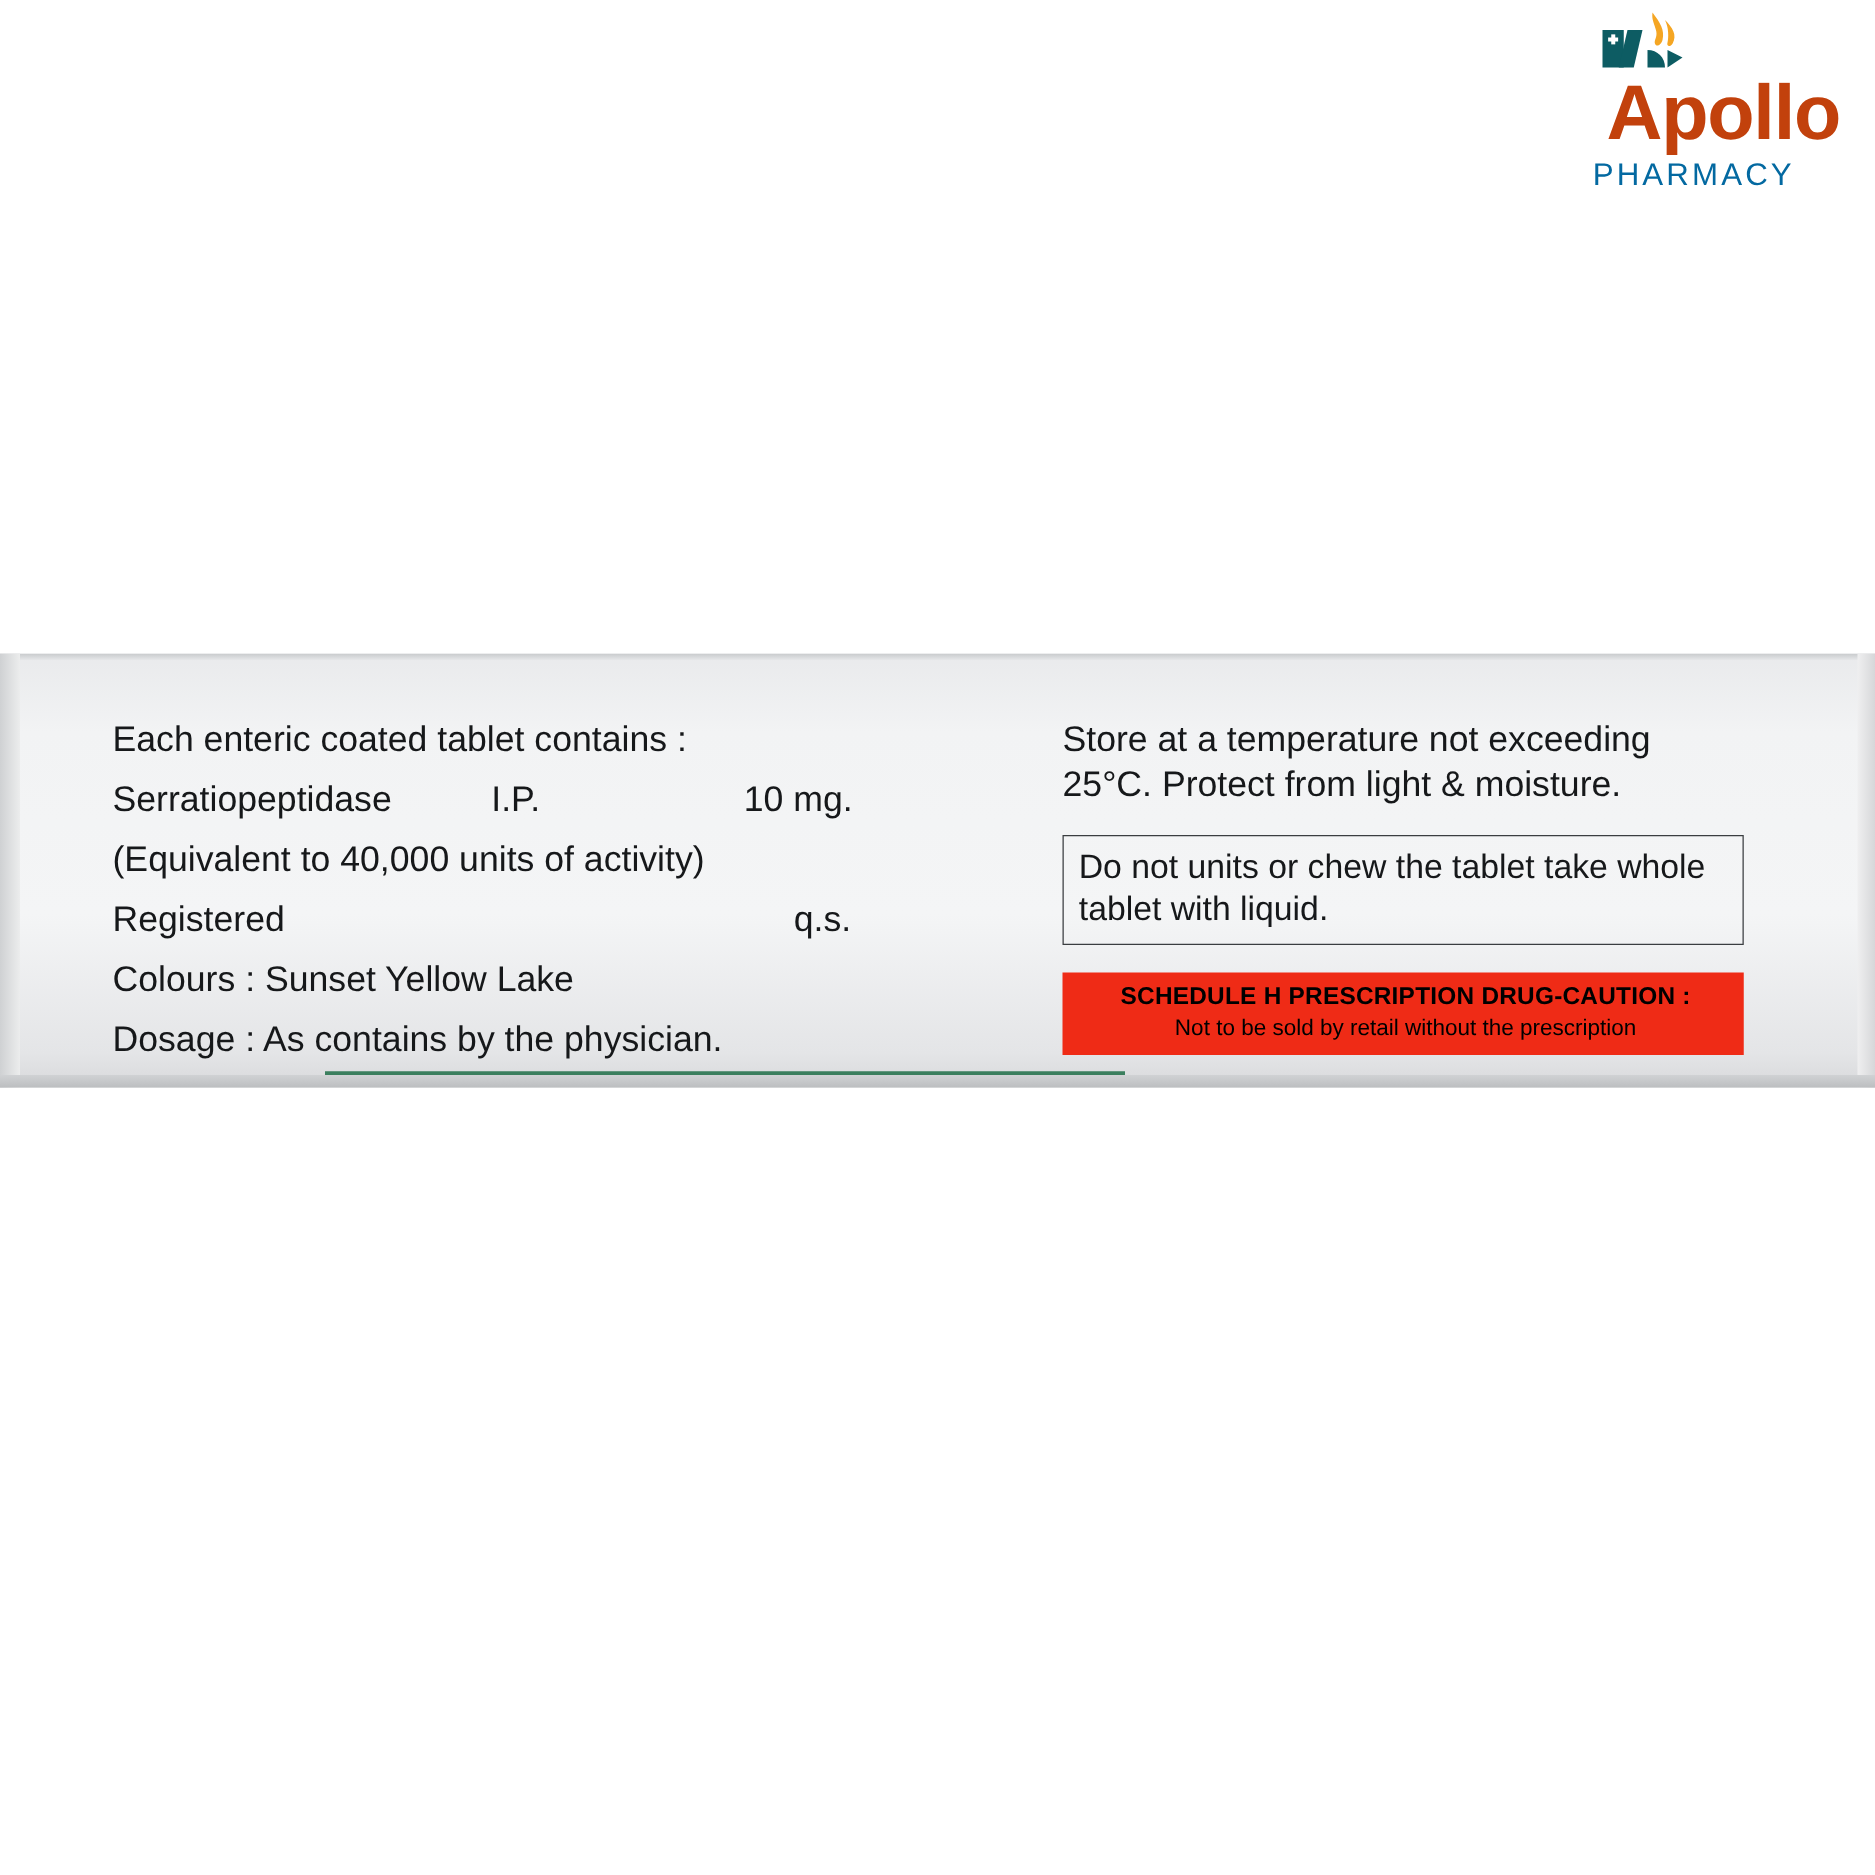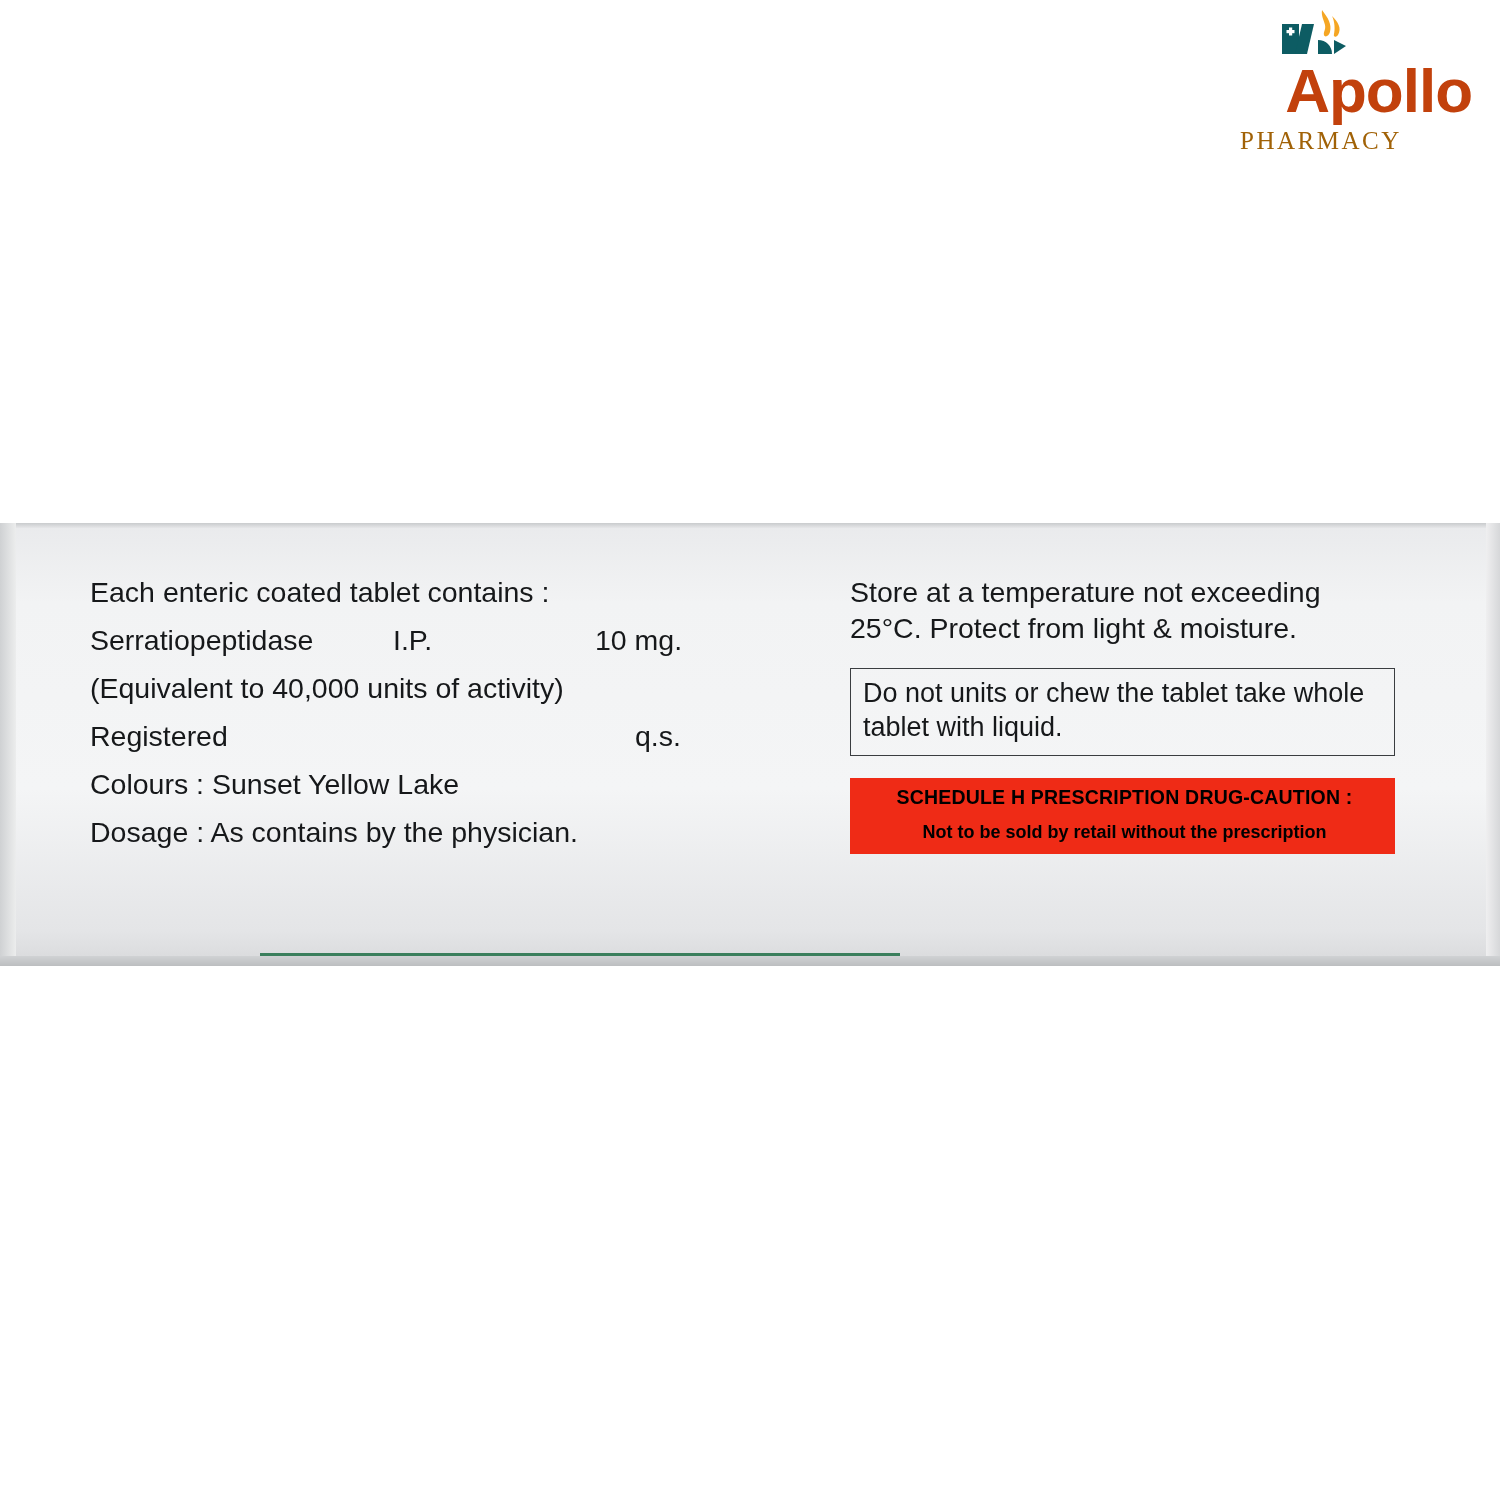--- a/index.html
+++ b/index.html
@@ -40,35 +40,34 @@
     font-weight: bold;
     letter-spacing: -1px;
     color: #c2410c;
     line-height: 1;
   }
   .logo-sub {
     position: absolute;
     top: 120px;
     right: 2px;
     width: 230px;
-    text-align: left;
+    text-align: center;
     font-size: 25px;
     letter-spacing: 2.5px;
-    color: #a16207;
+    color: #0369a1;
     line-height: 1;
-    font-family: Liberation Serif, serif;
   }
 
   
   .carton {
     position: absolute;
     left: 0;
     top: 523px;
     width: 1500px;
-    height: 443px;
+    height: 347px;
     background: linear-gradient(180deg, #e9eaec 0%, #f2f3f4 18%, #f4f5f6 60%, #e4e5e7 92%, #d8d9db 100%);
   }
   .carton::before {
     content: "";
     position: absolute;
     left: 0; right: 0; top: 0;
     height: 5px;
     background: linear-gradient(180deg, #c9cbcd 0%, #e6e7e9 100%);
   }
   .carton::after {
@@ -148,22 +147,21 @@
   }
   .schedule .s-title {
     font-size: 19.5px;
     font-weight: bold;
     letter-spacing: .2px;
     line-height: 1.25;
   }
   .schedule .s-body {
     font-size: 18px;
     line-height: 1.3;
-    margin-top: 12px;
-    font-weight: bold;
+    margin-top: 2px;
   }
 </style>
 </head>
 <body>
 
 <div class="logo">
   <div class="logo-mark">
     <svg width="78" height="62" viewBox="0 0 78 62" xmlns="http://www.w3.org/2000/svg">
       <path d="M46 2 C52 10, 56 16, 54 24 C53 28, 49 30, 48 27 C47 24, 50 22, 49 17 C48 12, 45 8, 46 2 Z" fill="#f5a623"></path>
       <path d="M56 8 C62 14, 66 20, 62 27 C60 30, 57 29, 58 26 C59 22, 59 14, 56 8 Z" fill="#f5a623"></path>

